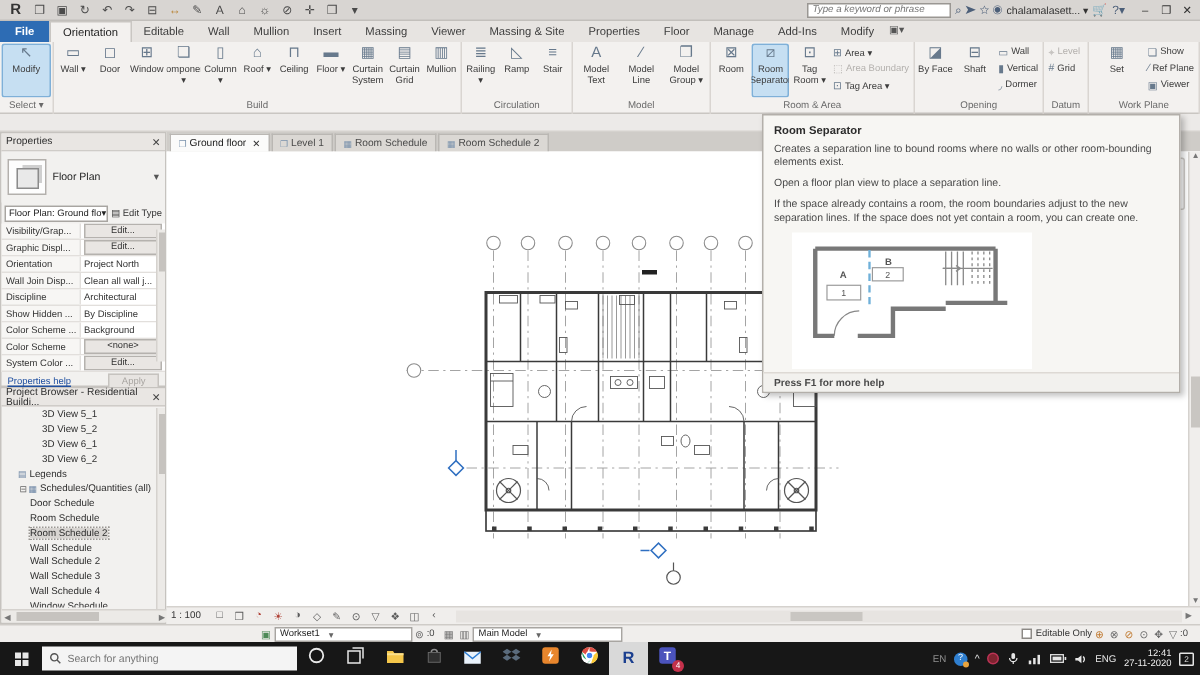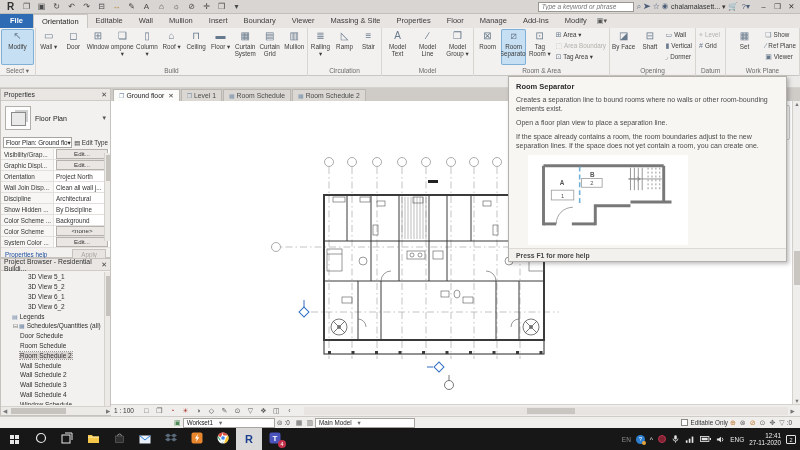--- a/index.html
+++ b/index.html
@@ -220,21 +220,21 @@
     </div>
   </div>
 
   <div class="tabrow">
       <span class="rtab file">File</span>
       <span class="rtab active">Orientation</span>
       <span class="rtab">Editable</span>
       <span class="rtab">Wall</span>
       <span class="rtab">Mullion</span>
       <span class="rtab">Insert</span>
-      <span class="rtab">Boundary</span>
+      <span class="rtab">Massing</span>
       <span class="rtab">Viewer</span>
       <span class="rtab">Massing &amp; Site</span>
       <span class="rtab">Properties</span>
       <span class="rtab">Floor</span>
       <span class="rtab">Manage</span>
       <span class="rtab">Add-Ins</span>
       <span class="rtab">Modify</span>
       <span class="rtab-extra">▣▾</span>
     </div>
 
@@ -772,20 +772,27 @@
 
   <div class="taskbar">
     <div class="tb-start">
       <div class="winlogo">
           <i></i>
           <i></i>
           <i></i>
           <i></i>
         </div>
     </div>
+    <div class="tb-searchbox">
+      <svg width="8" height="8" viewBox="0 0 10 10">
+        <circle cx="4" cy="4" r="3" fill="none" stroke="#555" stroke-width="1.2"></circle>
+        <line x1="6.3" y1="6.3" x2="9" y2="9" stroke="#555" stroke-width="1.2"></line>
+      </svg>
+      <input placeholder="Search for anything" style="">
+    </div>
     <div id="tb-apps" style="display:flex">
         <div class="tb-app">
           <span><svg width="12" height="12" viewBox="0 0 12 12">
               <circle cx="6" cy="6" r="4.5" fill="none" stroke="#e8e8e8" stroke-width="1.2"></circle>
             </svg></span>
         </div>
         <div class="tb-app">
           <span><svg width="12" height="12" viewBox="0 0 12 12">
               <rect x="1" y="3" width="8" height="8" fill="none" stroke="#e8e8e8" stroke-width="1"></rect>
               <path d="M4 1 h7 v7" fill="none" stroke="#e8e8e8" stroke-width="1"></path>

